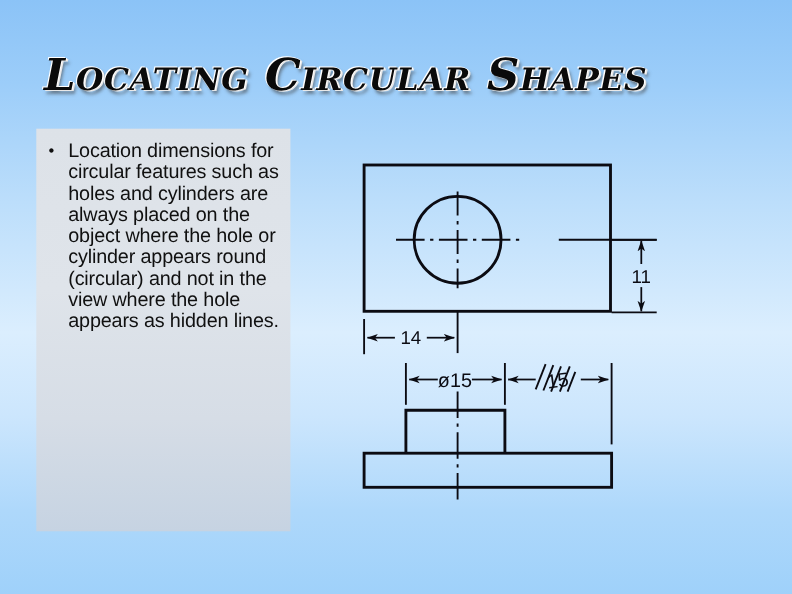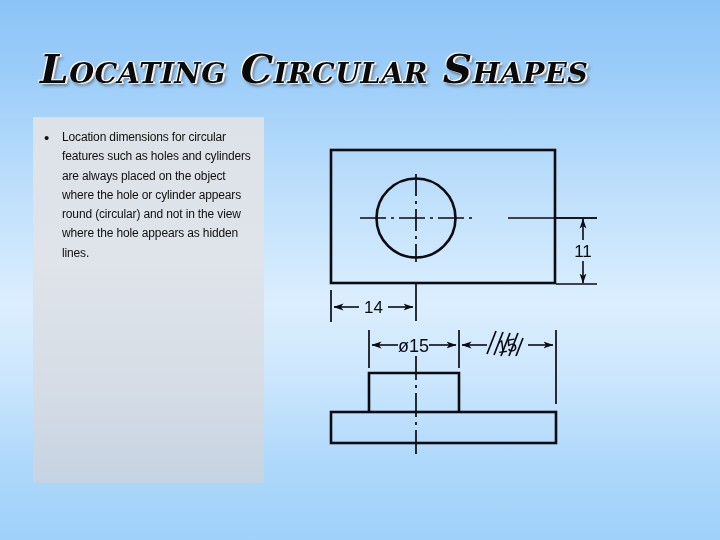--- a/index.html
+++ b/index.html
@@ -71,21 +71,21 @@
     width: 18px;
     flex: 0 0 18px;
     font-size: 15px;
     line-height: 19px;
     color: #101010;
     text-align: left;
     padding-left: 2px;
   }
   #bullet-text {
     flex: 1 1 auto;
-    font-size: 12px;
+    font-size: 18px;
     line-height: 19.3px;
     color: #101010;
     letter-spacing: -0.15px;
   }
 
   
   #drawing {
     position: absolute;
     left: 0;
     top: 0;

